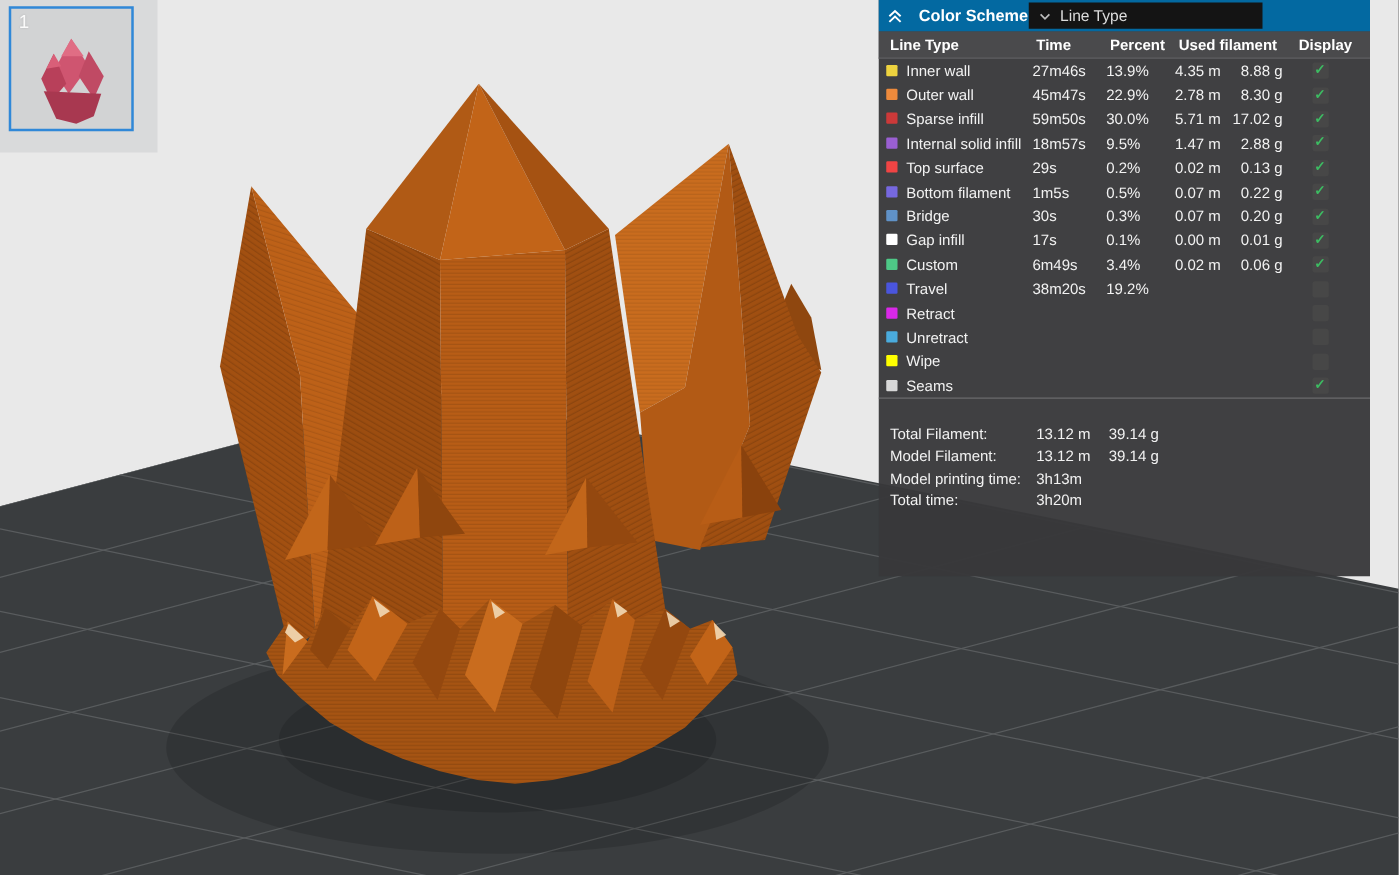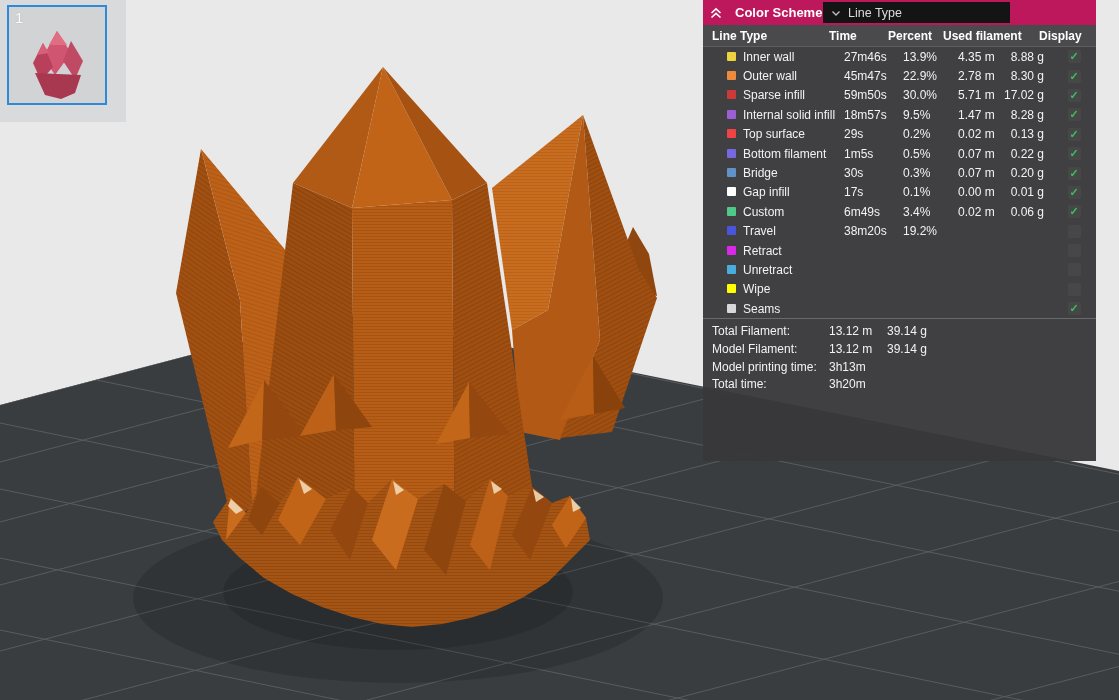--- a/index.html
+++ b/index.html
@@ -21,21 +21,21 @@
     position:absolute;left:6px;top:2px;font-size:15px;color:#fafafa;
     text-shadow:0 0 2px rgba(0,0,0,0.15);
   }
 
   
   .panel{
     position:absolute;left:703px;top:0;width:393px;height:461px;
     background:rgba(56,56,58,0.96);color:#f2f2f2;font-size:12px;
   }
   .panel-header{
-    position:relative;height:25px;background:#be185d;display:flex;align-items:center;
+    position:relative;height:25px;background:#0369a1;display:flex;align-items:center;
   }
   .collapse-btn{width:26px;display:flex;justify-content:center;align-items:center;cursor:pointer;}
   .panel-title{font-weight:bold;font-size:13px;color:#ffffff;margin-left:6px;}
   .view-dropdown{
     position:absolute;left:120px;top:2px;width:187px;height:21px;
     background:#141414;display:flex;align-items:center;color:#dcdcdc;cursor:pointer;
   }
   .view-dropdown .caret{margin:0 6px 0 7px;display:flex;align-items:center;}
   .view-dropdown .dd-label{font-size:12.5px;}
 
@@ -46,36 +46,36 @@
     font-weight:bold;color:#ffffff;box-sizing:border-box;
   }
   .thead .h-linetype{grid-column:1 / span 2;}
   .thead .h-used{grid-column:5 / span 2;}
   .thead .h-display{grid-column:8;text-align:center;}
 
   .rows{}
   .lt-row{
     height:19.4px;display:grid;
     grid-template-columns:16px 101px 59px 55px 46px 40px 10px 40px;
-    align-items:center;padding-left:24px;padding-right:16px;box-sizing:border-box;
+    align-items:center;padding-left:6px;padding-right:16px;box-sizing:border-box;
   }
   .swatch{width:9px;height:9px;border-radius:1px;}
   .cell{white-space:nowrap;overflow:visible;}
   .cell.g{text-align:right;}
   .chk-wrap{grid-column:8;display:flex;justify-content:center;}
   .chk{
     width:13px;height:13px;border-radius:2px;background:#474747;
     display:flex;align-items:center;justify-content:center;cursor:pointer;
   }
   .chk span{font-size:11px;line-height:11px;color:#3dbb62;font-weight:bold;display:none;}
   .chk.checked span{display:block;}
 
   .totals-title{font-weight:bold;font-size:12.5px;color:#ffffff;margin:10px 0 6px 9px;}
   .divider{height:1px;background:#6a6a6c;}
-  .totals{padding-top:3px;}
+  .totals{padding-top:19px;}
   .tot-row{
     height:17.7px;display:grid;grid-template-columns:117px 58px 1fr;
     align-items:center;padding-left:9px;box-sizing:border-box;
   }
 </style>
 </head>
 <body>
 
 <div class="stage">
 
@@ -275,21 +275,21 @@
               <span>✓</span>
             </span>
       </span>
     </div>
         <div class="lt-row">
       <span><span class="swatch" style="display: inline-block; background: rgb(154, 95, 210);"></span></span>
       <span class="cell lbl">Internal solid infill</span>
       <span class="cell tim">18m57s</span>
       <span class="cell pct">9.5%</span>
       <span class="cell m">1.47 m</span>
-      <span class="cell g">8.28 g</span>
+      <span class="cell g">2.88 g</span>
       <span></span>
       <span class="chk-wrap">
         <span class="chk checked">
               <span>✓</span>
             </span>
       </span>
     </div>
         <div class="lt-row">
       <span><span class="swatch" style="display: inline-block; background: rgb(240, 68, 68);"></span></span>
       <span class="cell lbl">Top surface</span>

